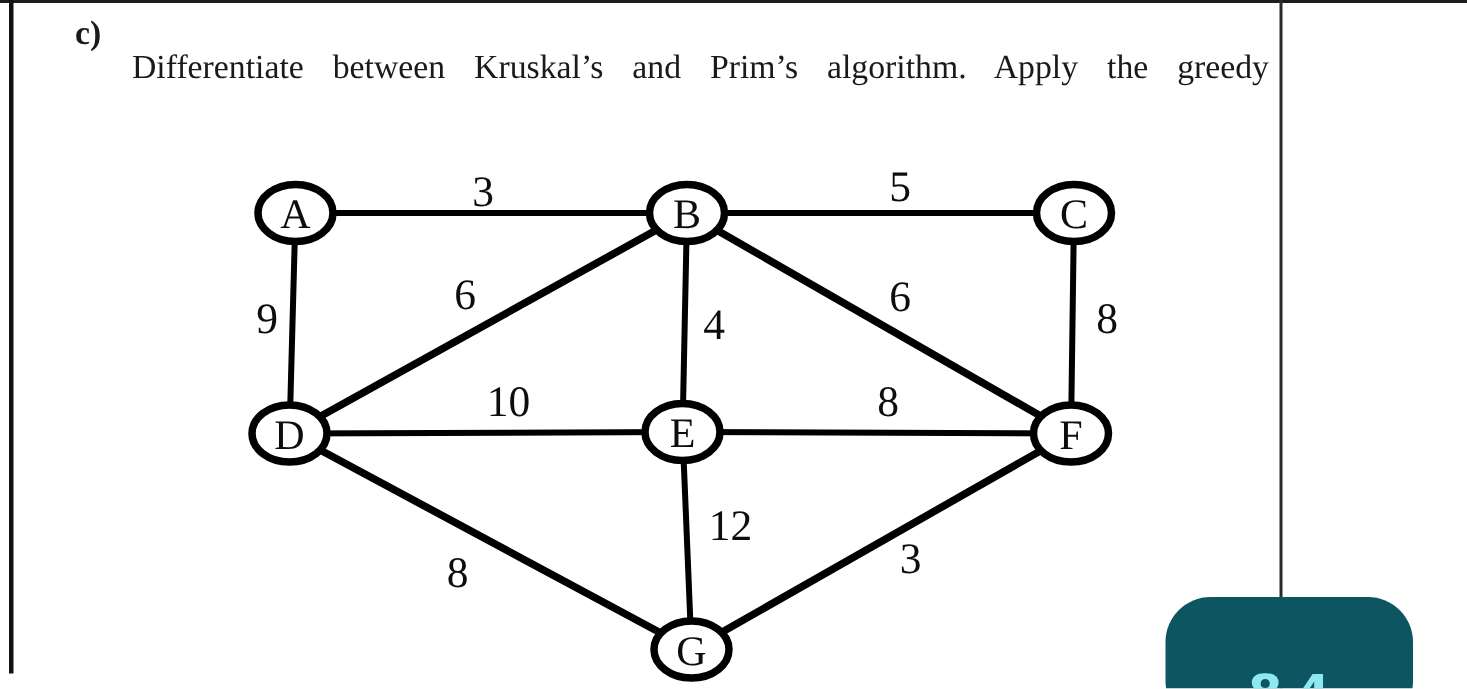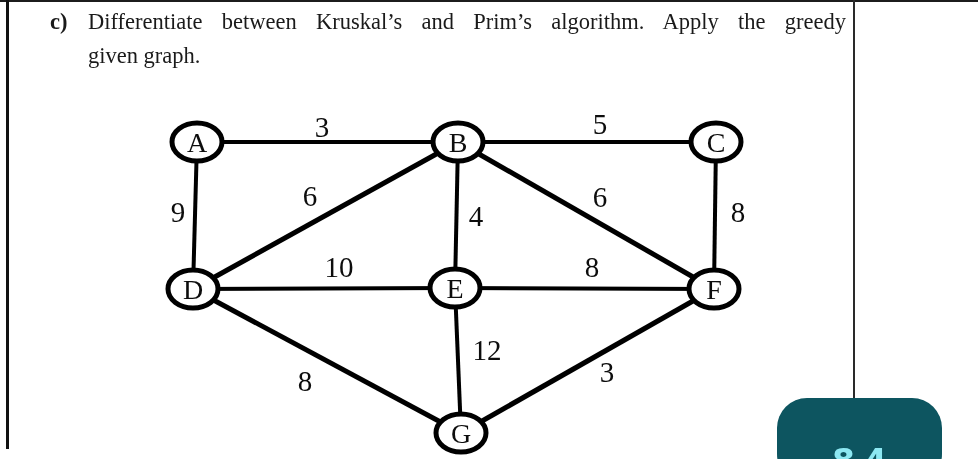--- a/index.html
+++ b/index.html
@@ -9,21 +9,21 @@
   }
   .top-border{position:absolute;left:0;top:0;width:978px;height:2px;background:#1c1c1c;}
   .left-border{position:absolute;left:6px;top:0;width:3px;height:449px;background:#111;}
   .right-border{position:absolute;left:853px;top:0;width:2px;height:459px;background:#2a2a2a;}
   .question{
     position:absolute;left:50px;top:5px;display:flex;align-items:flex-start;
   }
   .q-label{
     font-weight:bold;font-size:22.5px;line-height:33.5px;width:38px;flex:0 0 38px;
   }
-  .q-lines{width:758px;}
+  .q-lines{width:758px;margin-top:23px;}
   .q-line{
     font-size:22.5px;line-height:33.5px;white-space:normal;
   }
   .q-line.justify{text-align:justify;text-align-last:justify;}
   .graph-svg{position:absolute;left:0;top:0;}
   .graph-svg text{font-family:"Liberation Serif",serif;fill:#0d0d0d;}
   .badge{
     position:absolute;left:777px;top:398px;width:165px;height:86px;
     border-radius:30px;cursor:pointer;
   }
@@ -38,21 +38,20 @@
 
 <div class="page">
   <div class="top-border"></div>
   <div class="left-border"></div>
   <div class="right-border"></div>
 
   <div class="question">
     <span class="q-label">c)</span>
     <div class="q-lines">
       <div class="q-line justify">Differentiate between Kruskal’s and Prim’s algorithm. Apply the greedy</div>
-      <div class="q-line">given graph.</div>
     </div>
   </div>
 
   <svg id="graph" class="graph-svg" width="978" height="459" viewBox="0 0 978 459">
       <line x1="197" y1="142" x2="458" y2="142" stroke="#000000" stroke-width="4"></line>
       <line x1="458" y1="142" x2="716" y2="142" stroke="#000000" stroke-width="4"></line>
       <line x1="197" y1="142" x2="193" y2="289" stroke="#000000" stroke-width="4"></line>
       <line x1="458" y1="142" x2="193" y2="289" stroke="#000000" stroke-width="5"></line>
       <line x1="458" y1="142" x2="455" y2="288" stroke="#000000" stroke-width="4"></line>
       <line x1="458" y1="142" x2="714" y2="289" stroke="#000000" stroke-width="5"></line>

